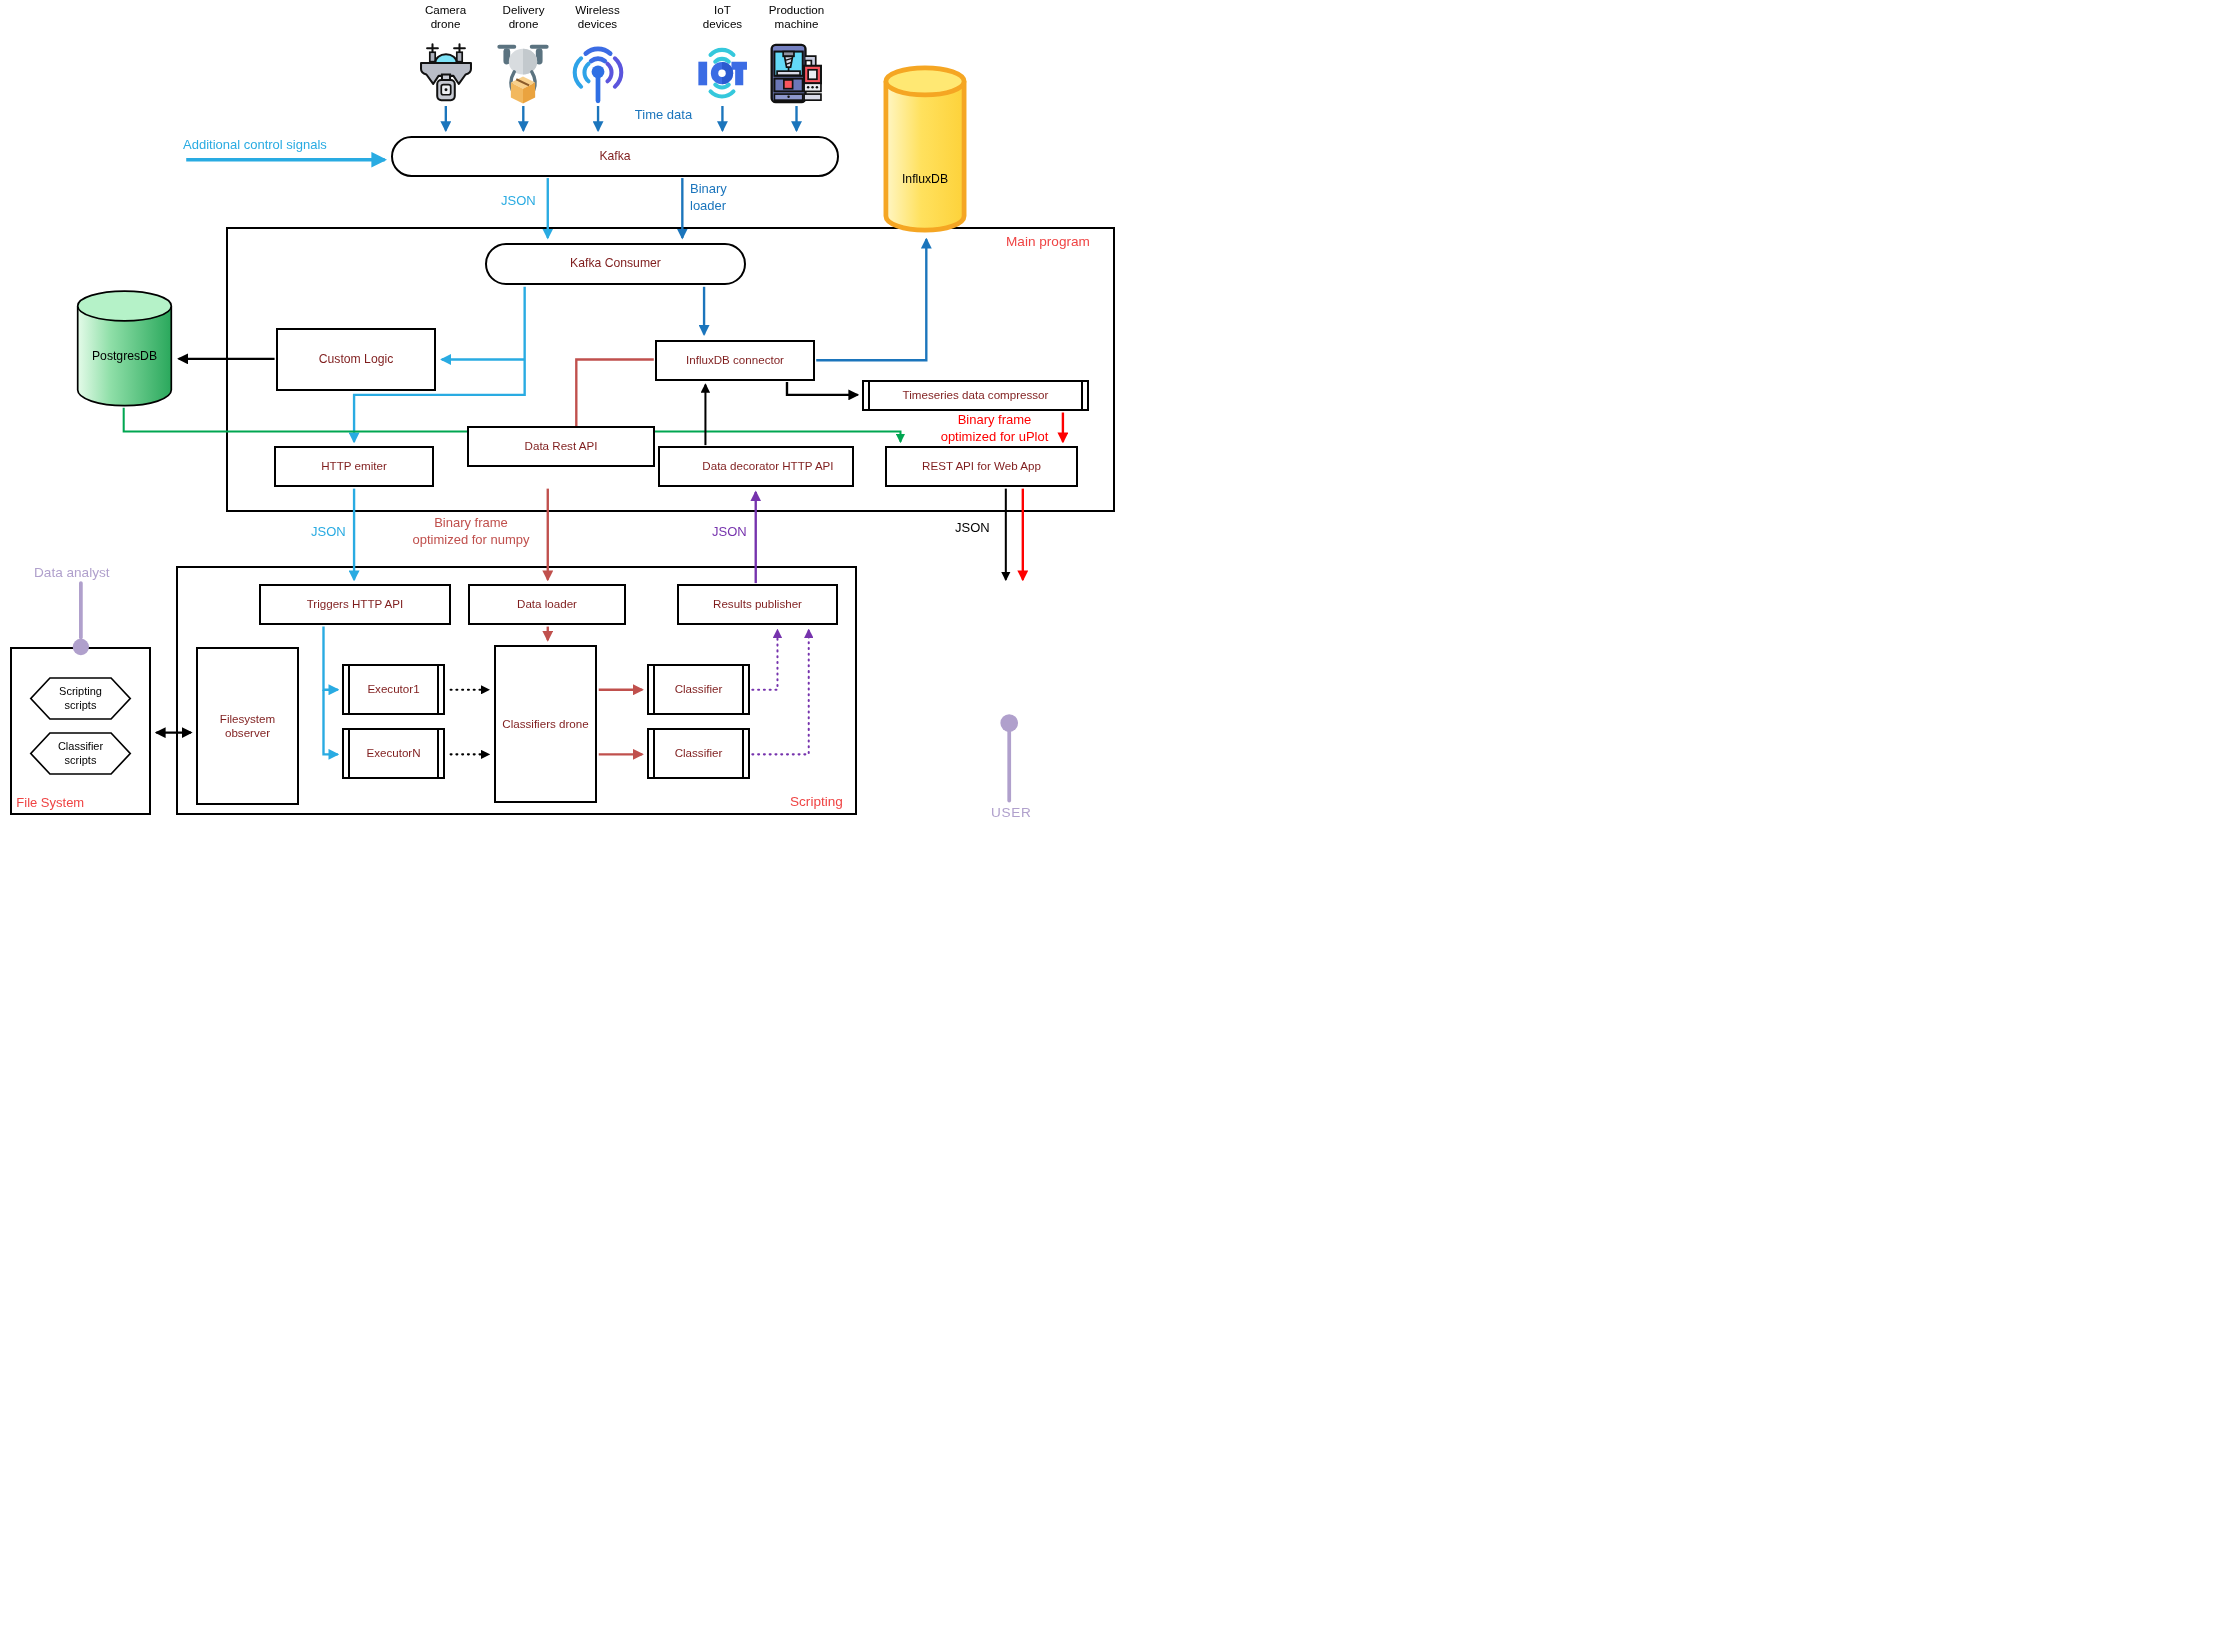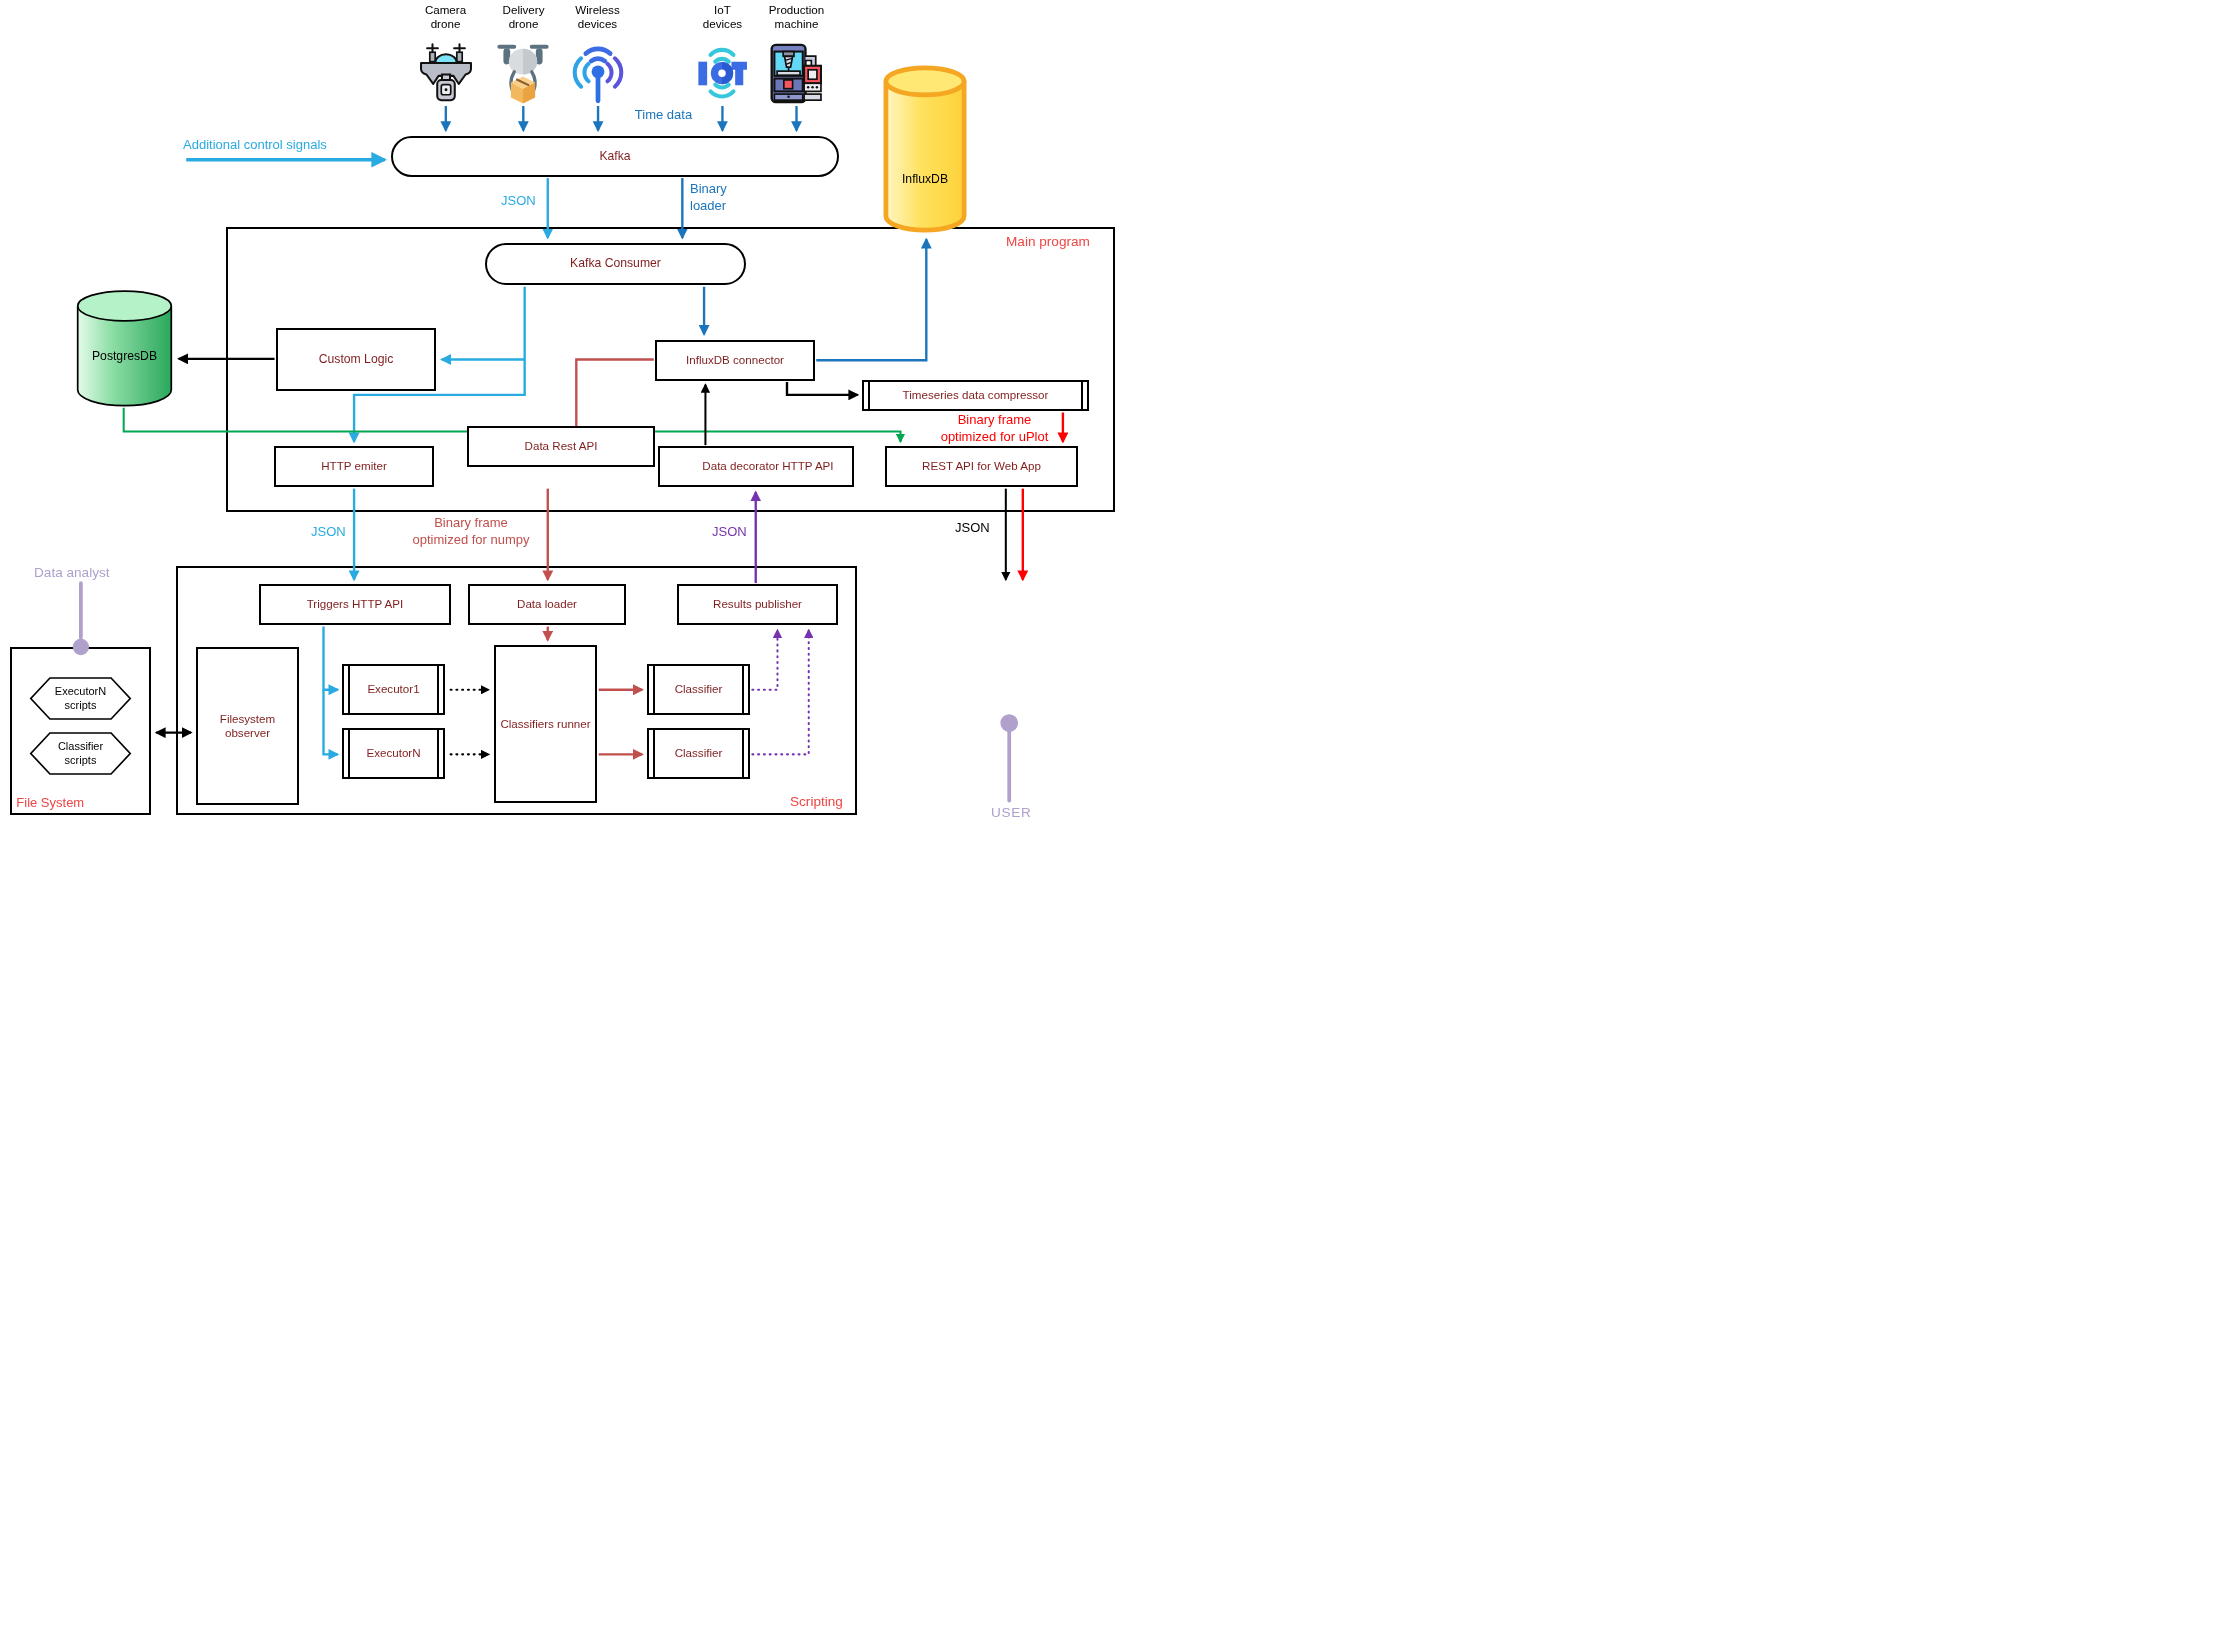--- a/index.html
+++ b/index.html
@@ -237,37 +237,37 @@
   <div class="box" style="left:677px;top:584px;width:161px;height:41px;">
       <span>Results publisher</span>
     </div>
   <div class="box predef" style="left:342px;top:664px;width:103px;height:51px;">
       <span>Executor1</span>
     </div>
   <div class="box predef" style="left:342px;top:728px;width:103px;height:51px;">
       <span>ExecutorN</span>
     </div>
   <div class="box" style="left:494px;top:645px;width:103px;height:158px;">
-      <span>Classifiers runner</span>
+      <span>Classifiers drone</span>
     </div>
   <div class="box predef" style="left:647px;top:664px;width:103px;height:51px;">
       <span>Classifier</span>
     </div>
   <div class="box predef" style="left:647px;top:728px;width:103px;height:51px;">
       <span>Classifier</span>
     </div>
   <div class="box" style="left:196px;top:647px;width:103px;height:158px;">
       <span>Filesystem observer</span>
     </div>
 
   <div class="hex" style="left:29px;top:677px;width:103px;height:43px;">
     <svg width="103" height="43" viewBox="0 0 151 64">
         <polygon points="30,1.5 121,1.5 149.5,32 121,62.5 30,62.5 1.5,32" fill="#fff" stroke="#000" stroke-width="2.5"></polygon>
       </svg>
-    <div class="lab">ExecutorN scripts</div>
+    <div class="lab">Scripting scripts</div>
   </div>
   <div class="hex" style="left:29px;top:732px;width:103px;height:43px;">
     <svg width="103" height="43" viewBox="0 0 151 64">
         <polygon points="30,1.5 121,1.5 149.5,32 121,62.5 30,62.5 1.5,32" fill="#fff" stroke="#000" stroke-width="2.5"></polygon>
       </svg>
     <div class="lab">Classifier scripts</div>
   </div>
 
   <div class="cyl" style="left:76px;top:289px;width:97px;height:118px;">
     <svg width="97" height="118" viewBox="0 0 143 174">

